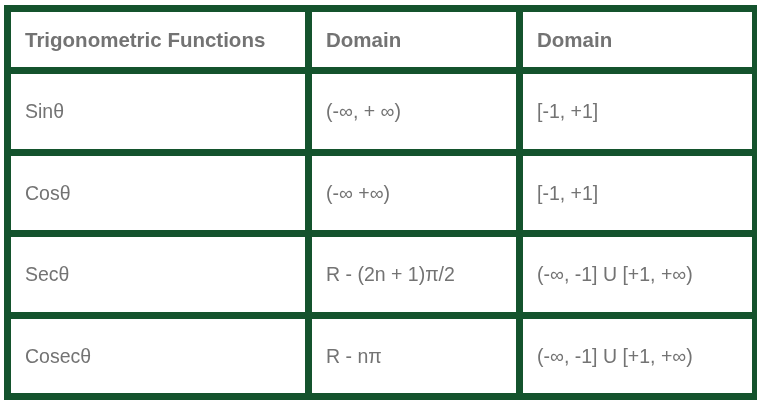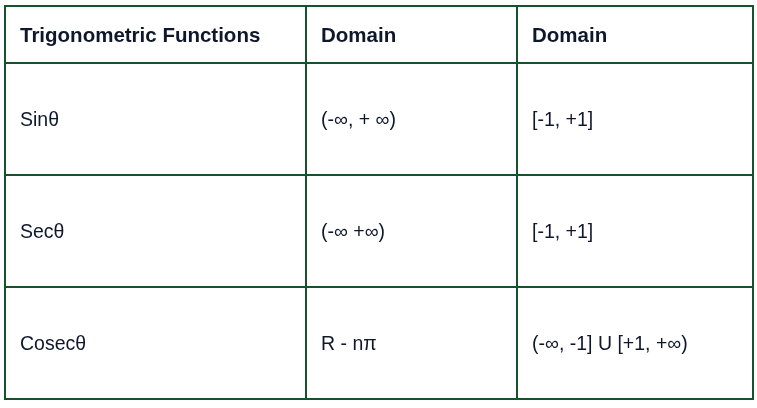--- a/index.html
+++ b/index.html
@@ -27,28 +27,28 @@
     width: 748px;
     height: 395px;
     background: #ffffff;
   }
   table.trig-table col.c-func  { width: 301px; }
   table.trig-table col.c-dom   { width: 211px; }
   table.trig-table col.c-rng   { width: 236px; }
 
   table.trig-table th,
   table.trig-table td {
-    border: 2px solid #14532d;
+    border: 7px solid #14532d;
     padding: 0 8px 0 14px;
     text-align: left;
     vertical-align: middle;
     font-size: 19.5px;
     line-height: 1.25;
     font-weight: normal;
-    color: #0f172a;
+    color: #737373;
     white-space: nowrap;
     overflow: hidden;
   }
   table.trig-table thead th {
     font-weight: bold;
     font-size: 20.5px;
     height: 55px;
   }
   table.trig-table tbody td {
     height: 57px;
@@ -75,23 +75,28 @@
         <th><span class="cell-text">Domain</span></th>
       </tr>
     </thead>
     <tbody>
       <tr>
         <td><span class="cell-text">Sinθ</span></td>
         <td><span class="cell-text">(-∞, + ∞)</span></td>
         <td><span class="cell-text">[-1, +1]</span></td>
       </tr>
       <tr>
-        <td><span class="cell-text">Secθ</span></td>
+        <td><span class="cell-text">Cosθ</span></td>
         <td><span class="cell-text">(-∞ +∞)</span></td>
         <td><span class="cell-text">[-1, +1]</span></td>
+      </tr>
+      <tr>
+        <td><span class="cell-text">Secθ</span></td>
+        <td><span class="cell-text">R - (2n + 1)π/2</span></td>
+        <td><span class="cell-text">(-∞, -1] U [+1, +∞)</span></td>
       </tr>
       <tr>
         <td><span class="cell-text">Cosecθ</span></td>
         <td><span class="cell-text">R - nπ</span></td>
         <td><span class="cell-text">(-∞, -1] U [+1, +∞)</span></td>
       </tr>
     </tbody>
   </table>
 </div>
 

